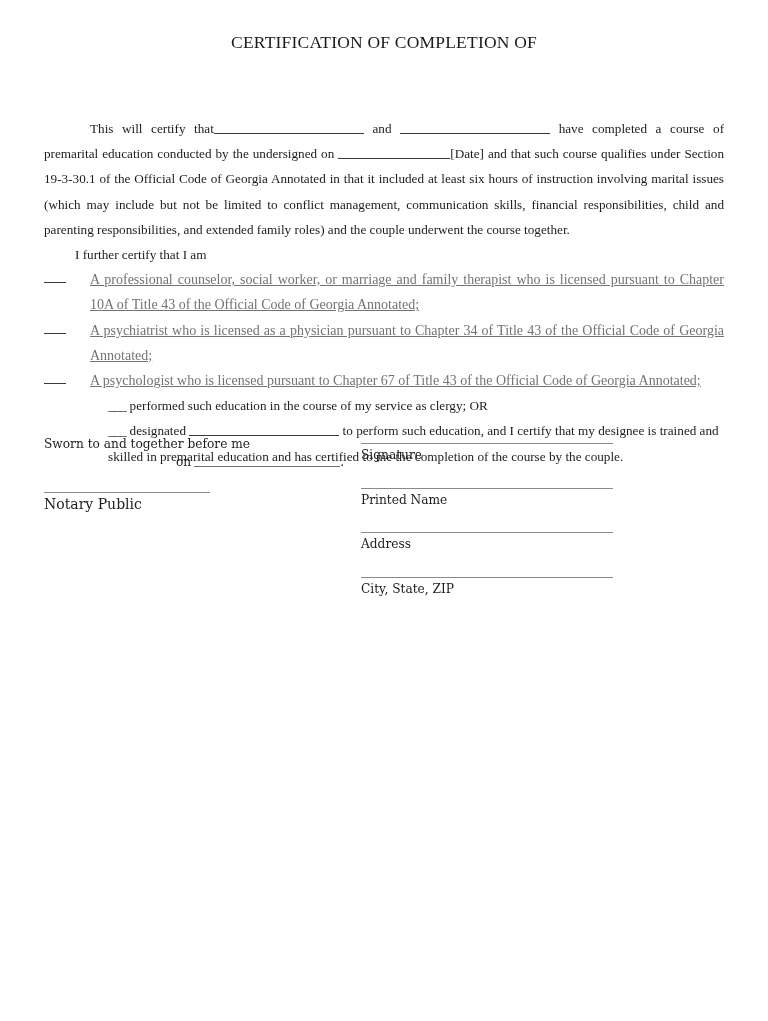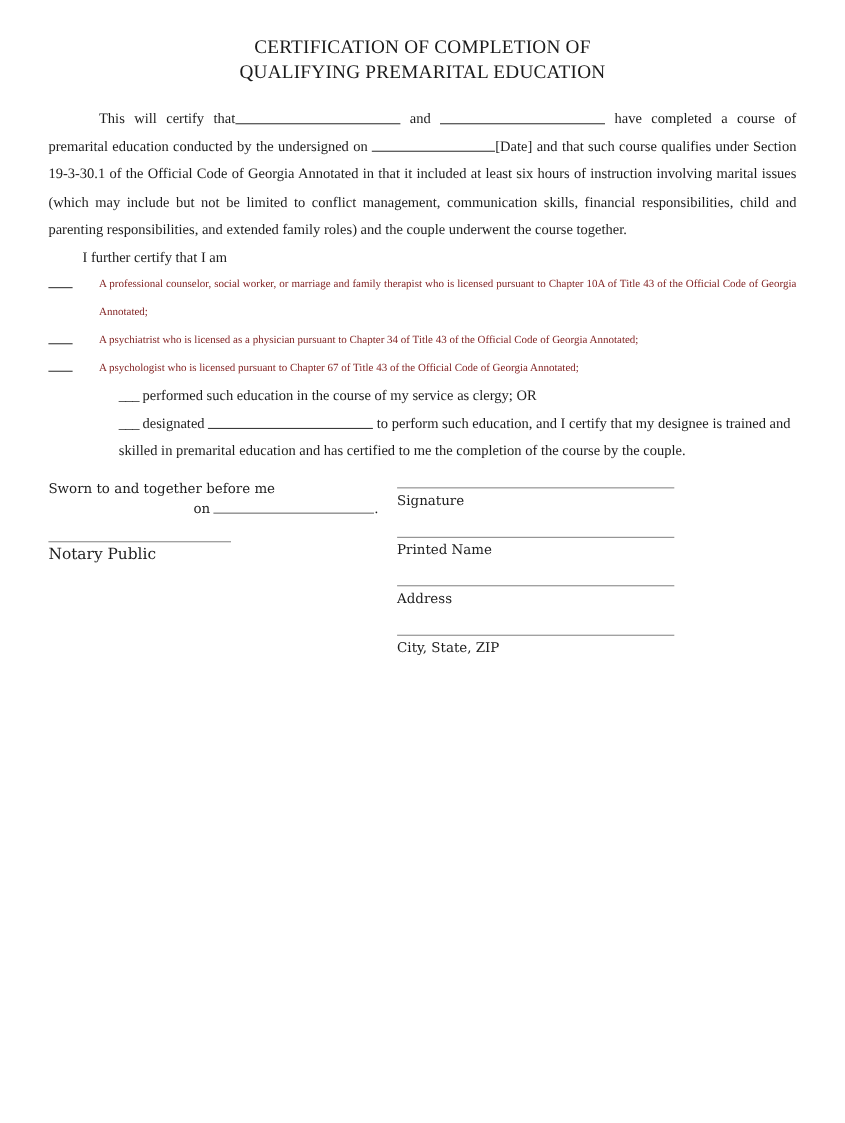--- a/index.html
+++ b/index.html
@@ -53,40 +53,42 @@
   .para {
     font-size: 13.2px;
     line-height: 25.2px;
     text-align: justify;
     text-justify: inter-word;
     margin: 0;
     color: #1c1c1c;
   }
   .para.indent {
     text-indent: 46px;
+    margin-top: 21px;
   }
 
   .blank {
     display: inline-block;
     border-bottom: 1px solid #3a3a3a;
     vertical-align: baseline;
     height: 12px;
     margin-bottom: -1px;
   }
   .blank-w1 { width: 150px; }
   .blank-w2 { width: 150px; }
   .blank-date { width: 112px; }
   .blank-designee { width: 150px; }
 
   
   .check-row {
     position: relative;
-    font-size: 10px;
-    line-height: 25.2px;
-    color: #7f1d1d;
+    font-size: 14px;
+    line-height: 25.2px;
+    color: #737373;
+    text-decoration: underline;
   }
   .check-mark {
     position: absolute;
     left: 0;
     top: 0;
     width: 22px;
     border-bottom: 1px solid #3a3a3a;
     height: 15px;
   }
   .check-text {
@@ -193,21 +195,20 @@
     white-space: nowrap;
   }
 </style>
 </head>
 <body>
 
 <div class="page">
 
   <div class="title-block">
     <div class="title-line">CERTIFICATION OF COMPLETION OF</div>
-    <div class="title-line">QUALIFYING PREMARITAL EDUCATION</div>
   </div>
 
   <div class="body-area">
 
     <p class="para indent"><span>This will certify that</span><span class="blank blank-w1"></span> <span>and</span> <span class="blank blank-w2"></span> <span>have completed a course of premarital education conducted by the undersigned on</span> <span class="blank blank-date"></span><span>[Date] and that such course qualifies under Section 19-3-30.1 of the Official Code of Georgia Annotated in that it included at least six hours of instruction involving marital issues (which may include but not be limited to conflict management, communication skills, financial responsibilities, child and parenting responsibilities, and extended family roles) and the couple underwent the course together.</span></p>
 
     <div class="simple-line">I further certify that I am</div>
 
     <div class="check-row">
       <span class="check-mark"></span>

